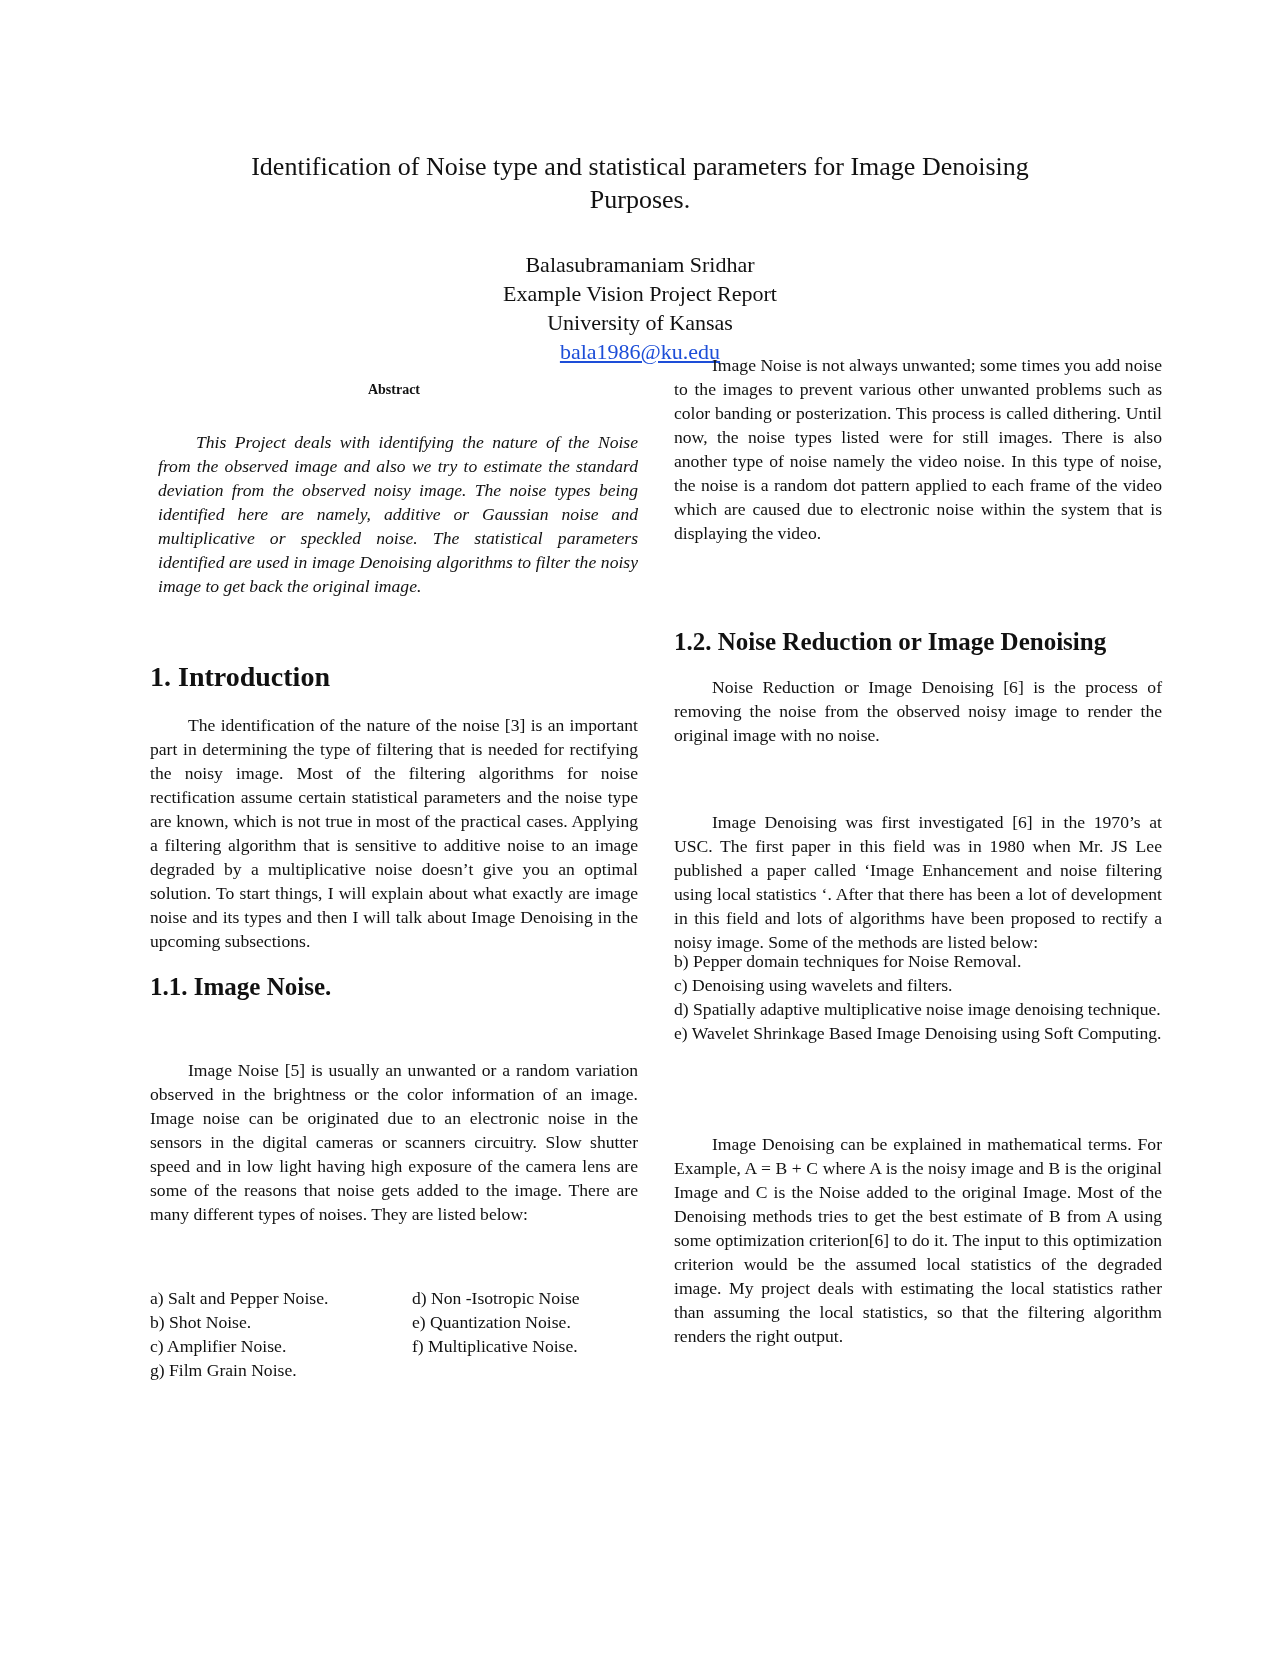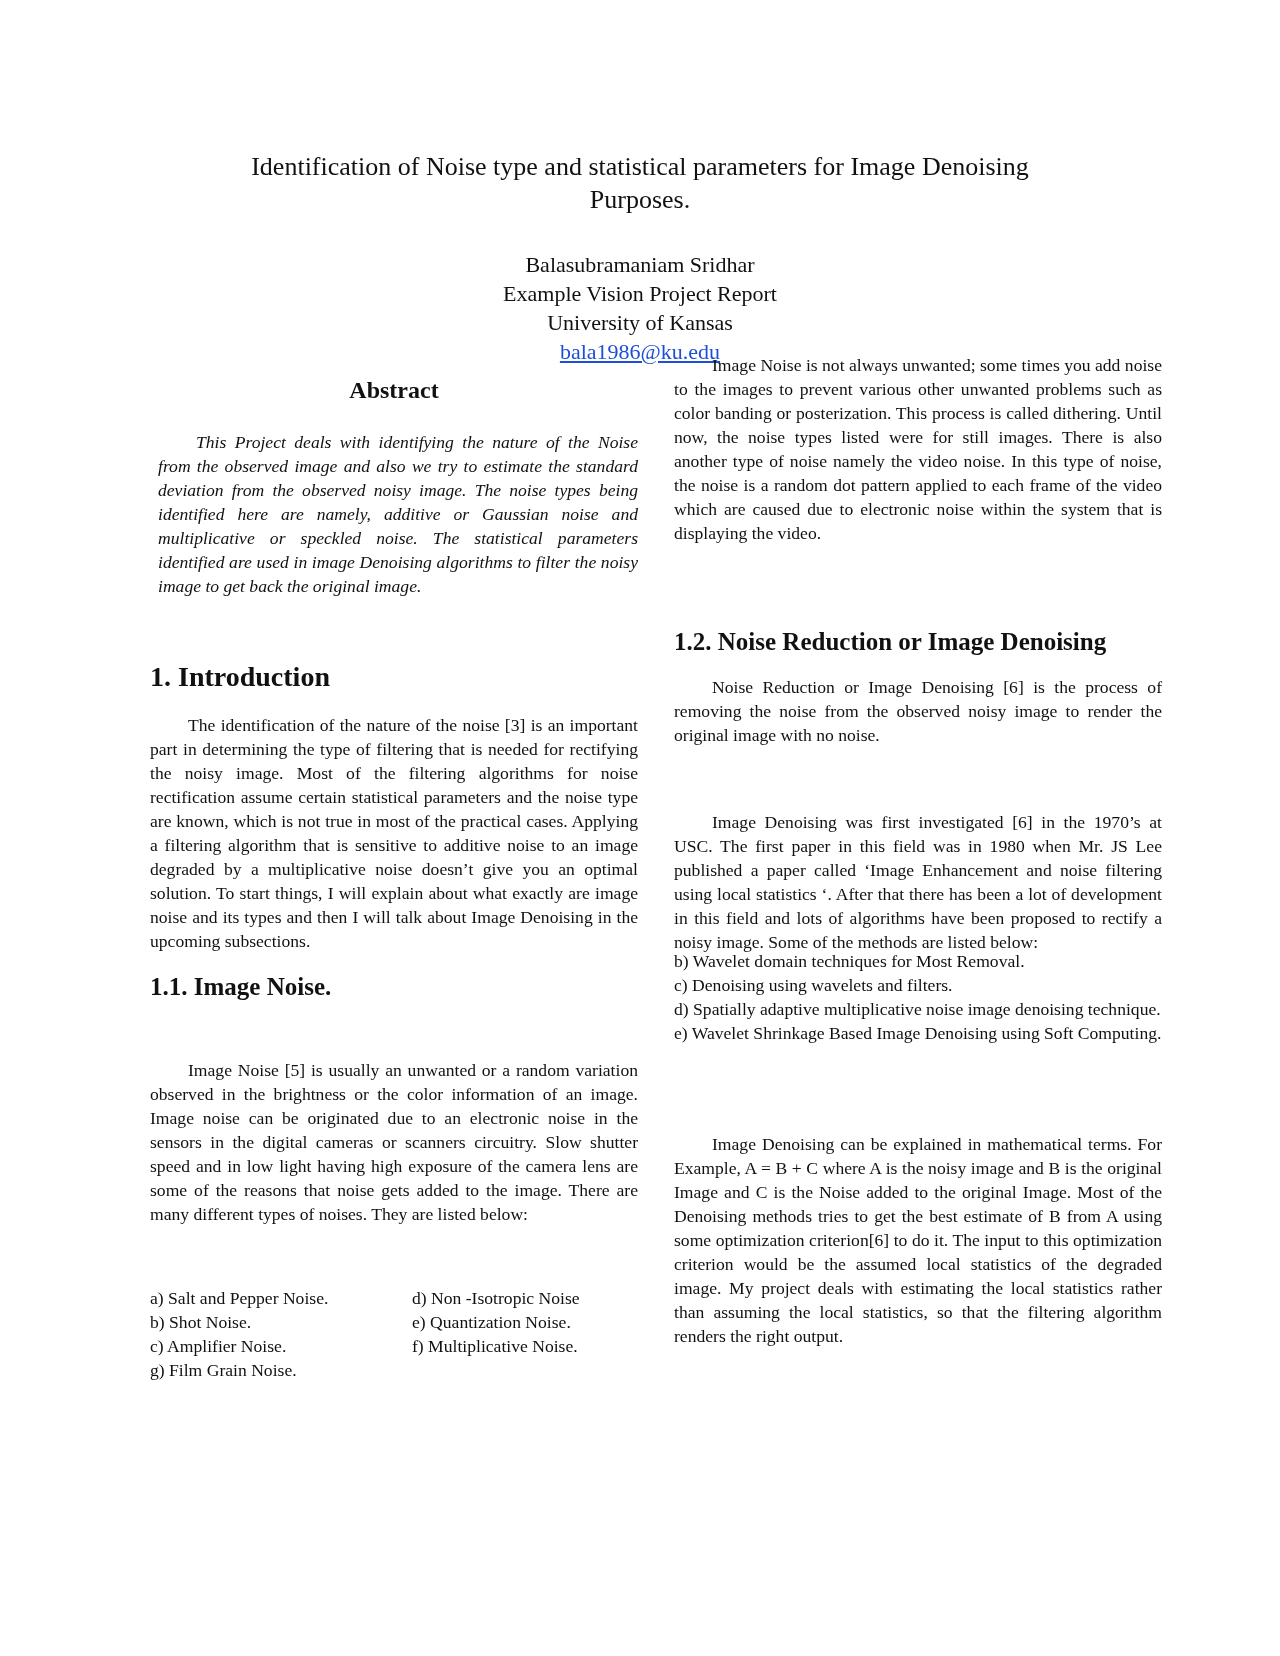--- a/index.html
+++ b/index.html
@@ -8,21 +8,21 @@
   .title { position: absolute; left: 150px; width: 980px; top: 150px; text-align: center;
            font-size: 26px; line-height: 33px; }
   .authors { position: absolute; left: 340px; width: 600px; top: 250px; text-align: center;
              font-size: 22px; line-height: 29px; }
   .authors a { color: #1d4ed8; text-decoration: underline; }
   .col { position: absolute; width: 488px; font-size: 17.6px; line-height: 24px; }
   .col.left { left: 150px; top: 0; }
   .col.right { left: 674px; top: 0; }
   .blk { position: absolute; left: 0; width: 488px; }
   p { margin: 0; text-align: justify; text-indent: 38px; }
-  .abstract-h { text-align: center; font-weight: bold; font-size: 24px; }
+  .abstract-h { text-align: center; font-weight: bold; font-size: 14px; }
   .abstract-body { font-style: italic; margin-left: 8px; }
   h2 { margin: 0; font-size: 28px; font-weight: bold; }
   h3 { margin: 0; font-size: 25px; font-weight: bold; }
   .list2 { display: grid; grid-template-columns: 262px 226px; }
   .list2 div { white-space: nowrap; }
   .list1 div { text-align: left; }
 </style>
 </head>
 <body>
 
@@ -70,21 +70,21 @@
   </div>
 
   <h3 class="blk" style="top:630px;">1.2. Noise Reduction or Image Denoising</h3>
   <div class="blk" style="top:675px;">
     <p>Noise Reduction or Image Denoising [6] is the process of removing the noise from the observed noisy image to render the original image with no noise.</p>
   </div>
   <div class="blk" style="top:767px;margin-top:43px;">
     <p>Image Denoising was first investigated [6] in the 1970’s at USC. The first paper in this field was in 1980 when Mr. JS Lee published a paper called ‘Image Enhancement and noise filtering using local statistics ‘. After that there has been a lot of development in this field and lots of algorithms have been proposed to rectify a noisy image. Some of the methods are listed below:</p>
   </div>
   <div class="blk list1" style="top:949px;">
-    <div>b) Wavelet domain techniques for Most Removal.</div>
+    <div>b) Pepper domain techniques for Noise Removal.</div>
     <div>c) Denoising using wavelets and filters.</div>
     <div>d) Spatially adaptive multiplicative noise image denoising technique.</div>
     <div>e) Wavelet Shrinkage Based Image Denoising using Soft Computing.</div>
   </div>
   <div class="blk" style="top:1132px;">
     <p>Image Denoising can be explained in mathematical terms. For Example, A = B + C where A is the noisy image and B is the original Image and C is the Noise added to the original Image. Most of the Denoising methods tries to get the best estimate of B from A using some optimization criterion[6] to do it. The input to this optimization criterion would be the assumed local statistics of the degraded image. My project deals with estimating the local statistics rather than assuming the local statistics, so that the filtering algorithm renders the right output.</p>
   </div>
 </div>
 
 </body></html>

